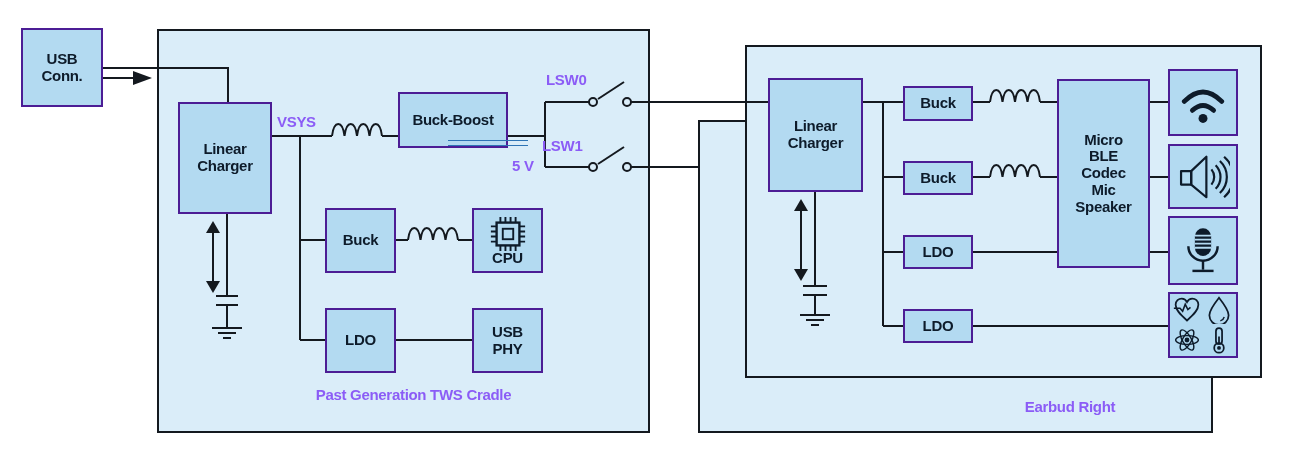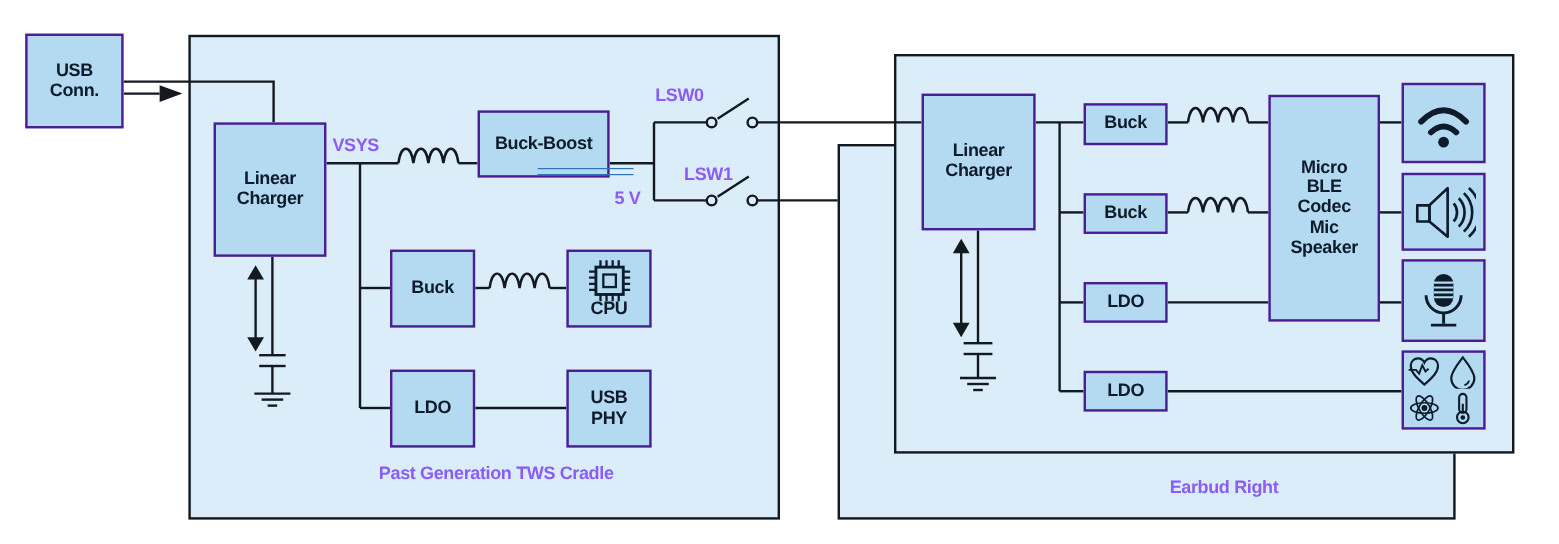--- a/index.html
+++ b/index.html
@@ -260,17 +260,17 @@
         </g>
         <circle cx="16" cy="25" r="2.2" fill="#0d1b2a"></circle>
         <path d="M16,12 V21" stroke="#0d1b2a" stroke-width="2"></path>
       </svg>
     </div>
   </div>
 
   <div class="float-label" style="left:277px;top:113px;">VSYS</div>
   <div class="float-label" style="left:512px;top:123px;margin-top:34px;">5 V</div>
   <div class="float-label" style="left:546px;top:71px;">LSW0</div>
-  <div class="float-label" style="left:570px;top:137px;">LSW1</div>
+  <div class="float-label" style="left:542px;top:137px;">LSW1</div>
   <div class="float-label center-label" style="left:157px;top:386px;width:513px;">Past Generation TWS Cradle</div>
-  <div class="float-label center-label" style="left:950px;top:398px;width:140px;">Earbud Right</div>
+  <div class="float-label center-label" style="left:1000px;top:398px;width:140px;">Earbud Right</div>
 
 </div>
 
 </body></html>

